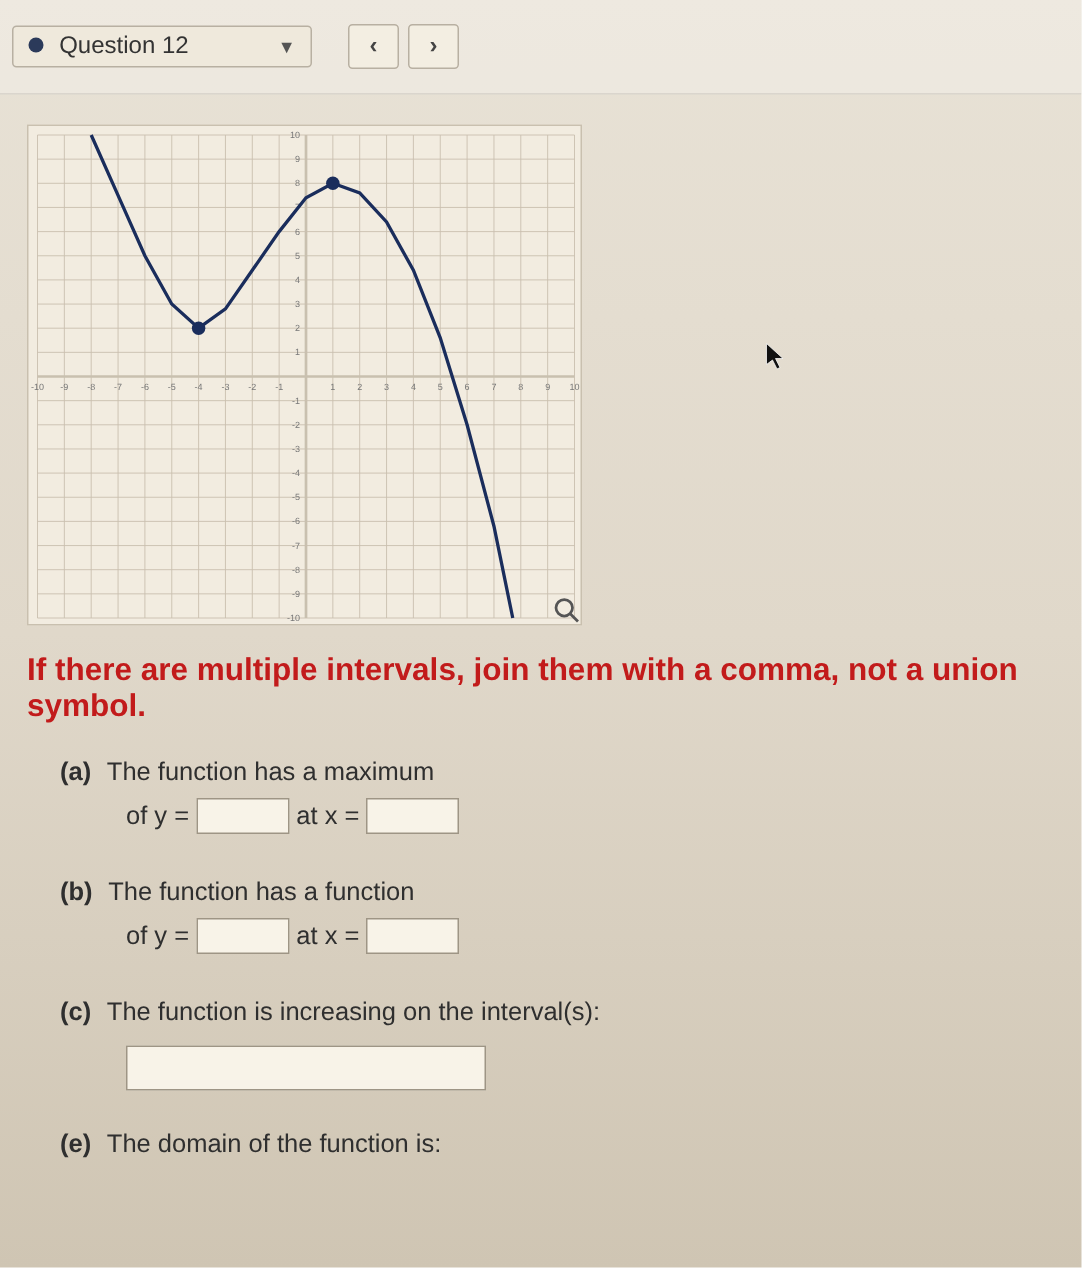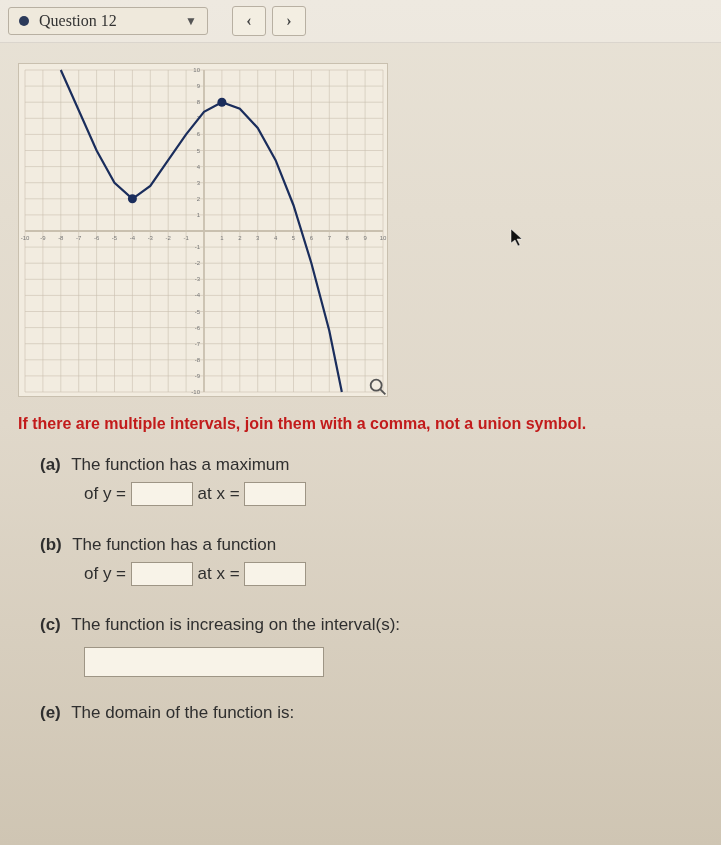--- a/index.html
+++ b/index.html
@@ -10,24 +10,23 @@
     height: 845px;
     font-family: Arial, Helvetica, sans-serif;
     background: linear-gradient(180deg, #e8e2d6 0%, #e0d8ca 50%, #cfc5b3 100%);
     color: #333;
     overflow: hidden;
     position: relative;
   }
   .topbar {
     display: flex;
     align-items: center;
-    padding: 6px 8px;
+    padding: 16px 8px;
     background: rgba(255,255,255,0.25);
     border-bottom: 1px solid rgba(0,0,0,0.08);
-    font-family: Liberation Serif, serif;
   }
   .qselect {
     display: flex;
     align-items: center;
     gap: 10px;
     padding: 4px 10px;
     border: 1px solid #b8b0a2;
     background: #efe9dc;
     border-radius: 3px;
     min-width: 200px;
@@ -54,21 +53,21 @@
     margin-left: 6px;
     margin-bottom: 18px;
   }
   .graph-mag {
     position:absolute; right: -2px; bottom: -2px;
     width: 22px; height: 22px; color:#555;
   }
   .instr {
     color: #c21b1b;
     font-weight: bold;
-    font-size: 16px;
+    font-size: 21px;
     margin: 6px 6px 18px 6px;
   }
   .qa {
     margin: 0 18px 22px 28px;
     font-size: 17px;
     color: #2f2f2f;
     line-height: 1.7;
   }
   .qa .lbl { font-weight: bold; margin-right: 6px; }
   .smallbox {

